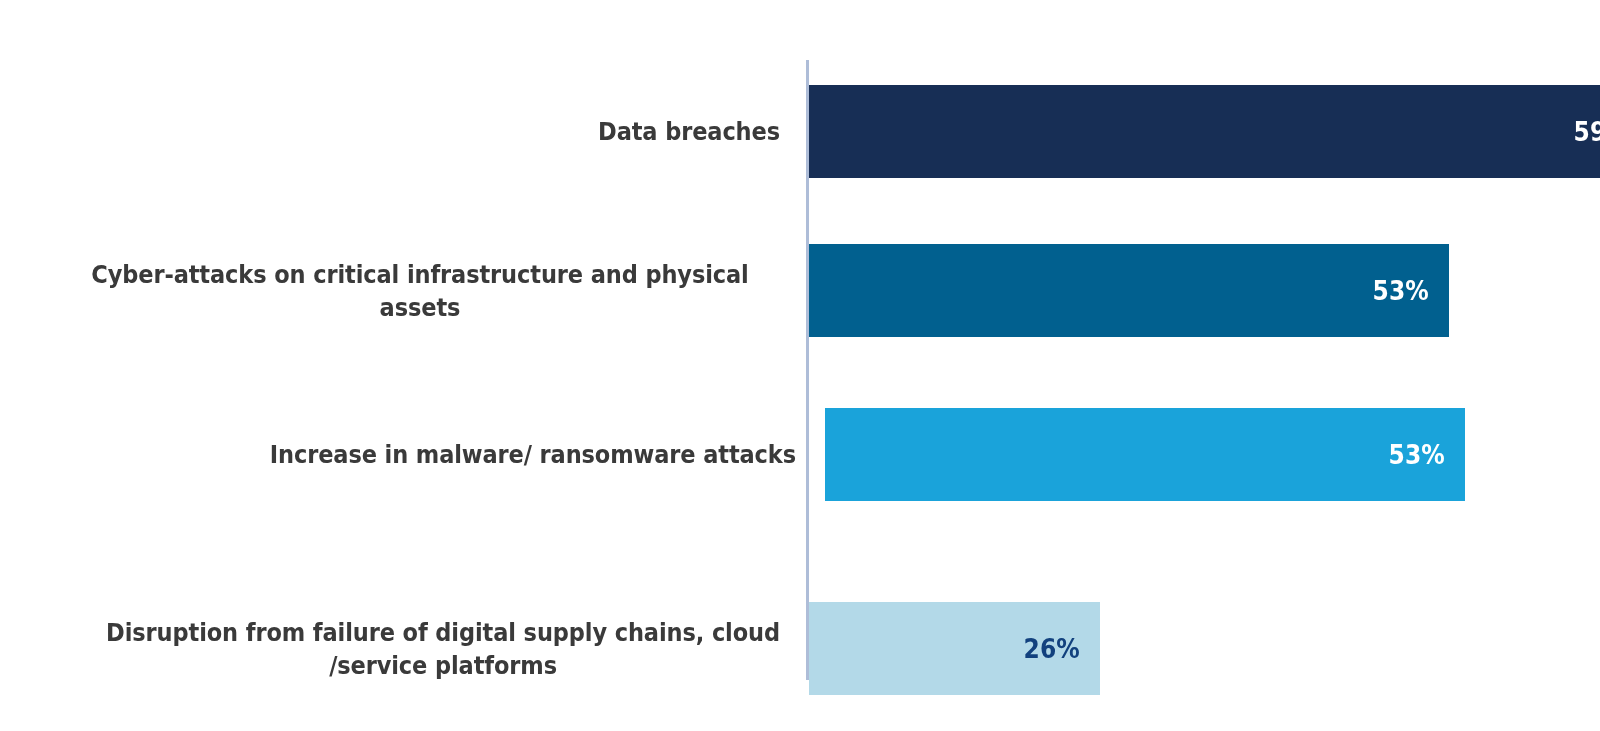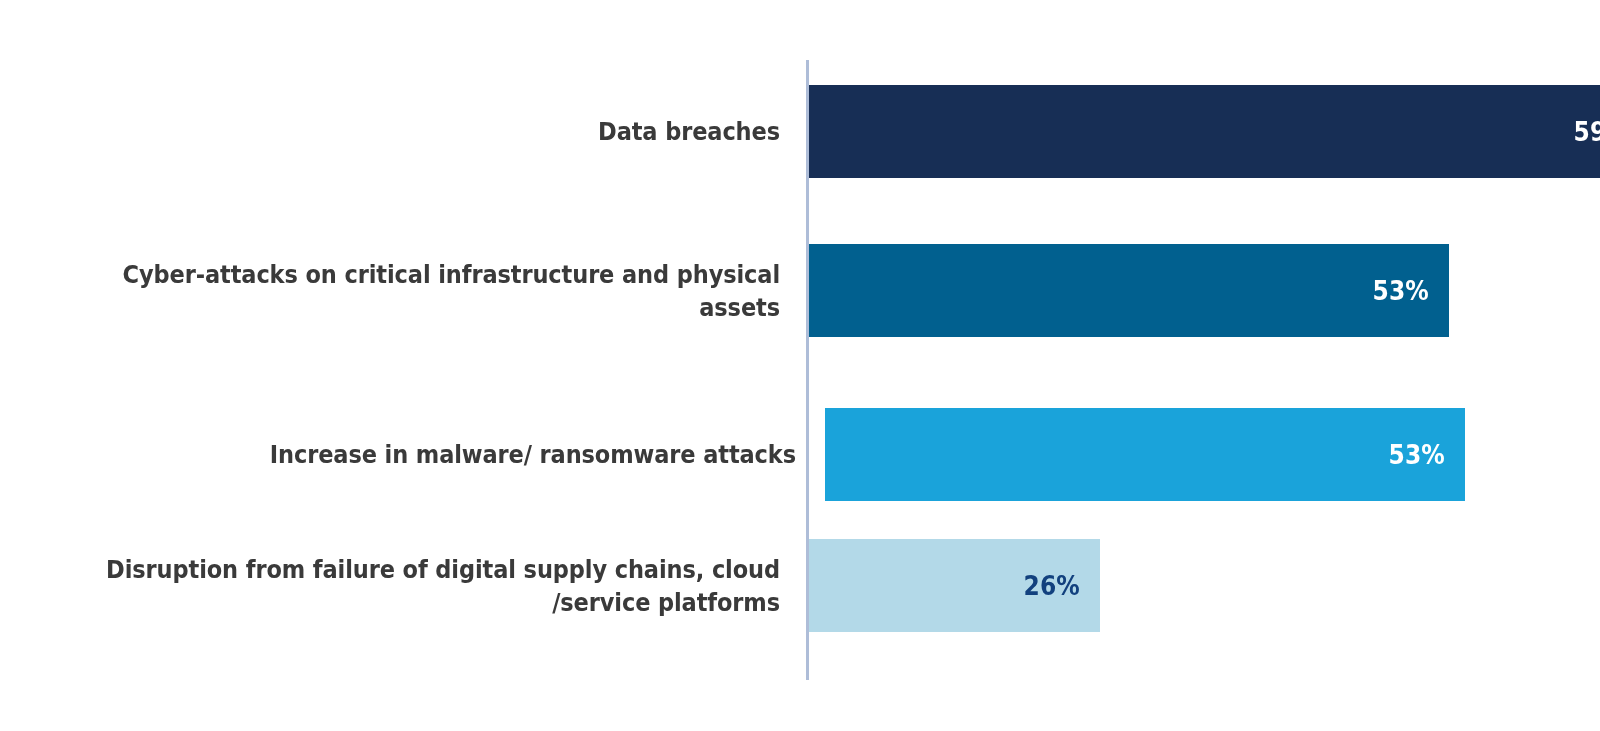--- a/index.html
+++ b/index.html
@@ -48,21 +48,21 @@
 
   .cat-label {
     position: absolute;
     right: 820px;
     top: 0;
     width: 720px;
     height: 93px;
     display: flex;
     align-items: center;
     justify-content: flex-end;
-    text-align: right;
+    text-align: center;
     color: #3a3a3a;
     font-size: 25px;
     font-weight: bold;
     line-height: 1.32;
     letter-spacing: -0.1px;
     font-family: "DejaVu Sans Condensed", "Liberation Sans Narrow", "Liberation Sans", sans-serif;
     white-space: pre-line;
   }
 
   .bar-wrap {
@@ -120,21 +120,21 @@
 
     <div class="bar-row" style="top:408px;margin-left:16px;">
       <div class="cat-label">Increase in malware/ ransomware attacks</div>
       <div class="bar-wrap">
         <div class="bar" style="width:640px; background:#1AA3DA;">
           <span class="bar-value" style="color:#ffffff;">53%</span>
         </div>
       </div>
     </div>
 
-    <div class="bar-row" style="top:539px;">
+    <div class="bar-row" style="top:602px;">
       <div class="cat-label">Disruption from failure of digital supply chains, cloud
 /service platforms</div>
       <div class="bar-wrap">
         <div class="bar" style="width:291px; background:#B3D9E8;">
           <span class="bar-value" style="color:#12417E;">26%</span>
         </div>
       </div>
     </div>
 
   </div>

